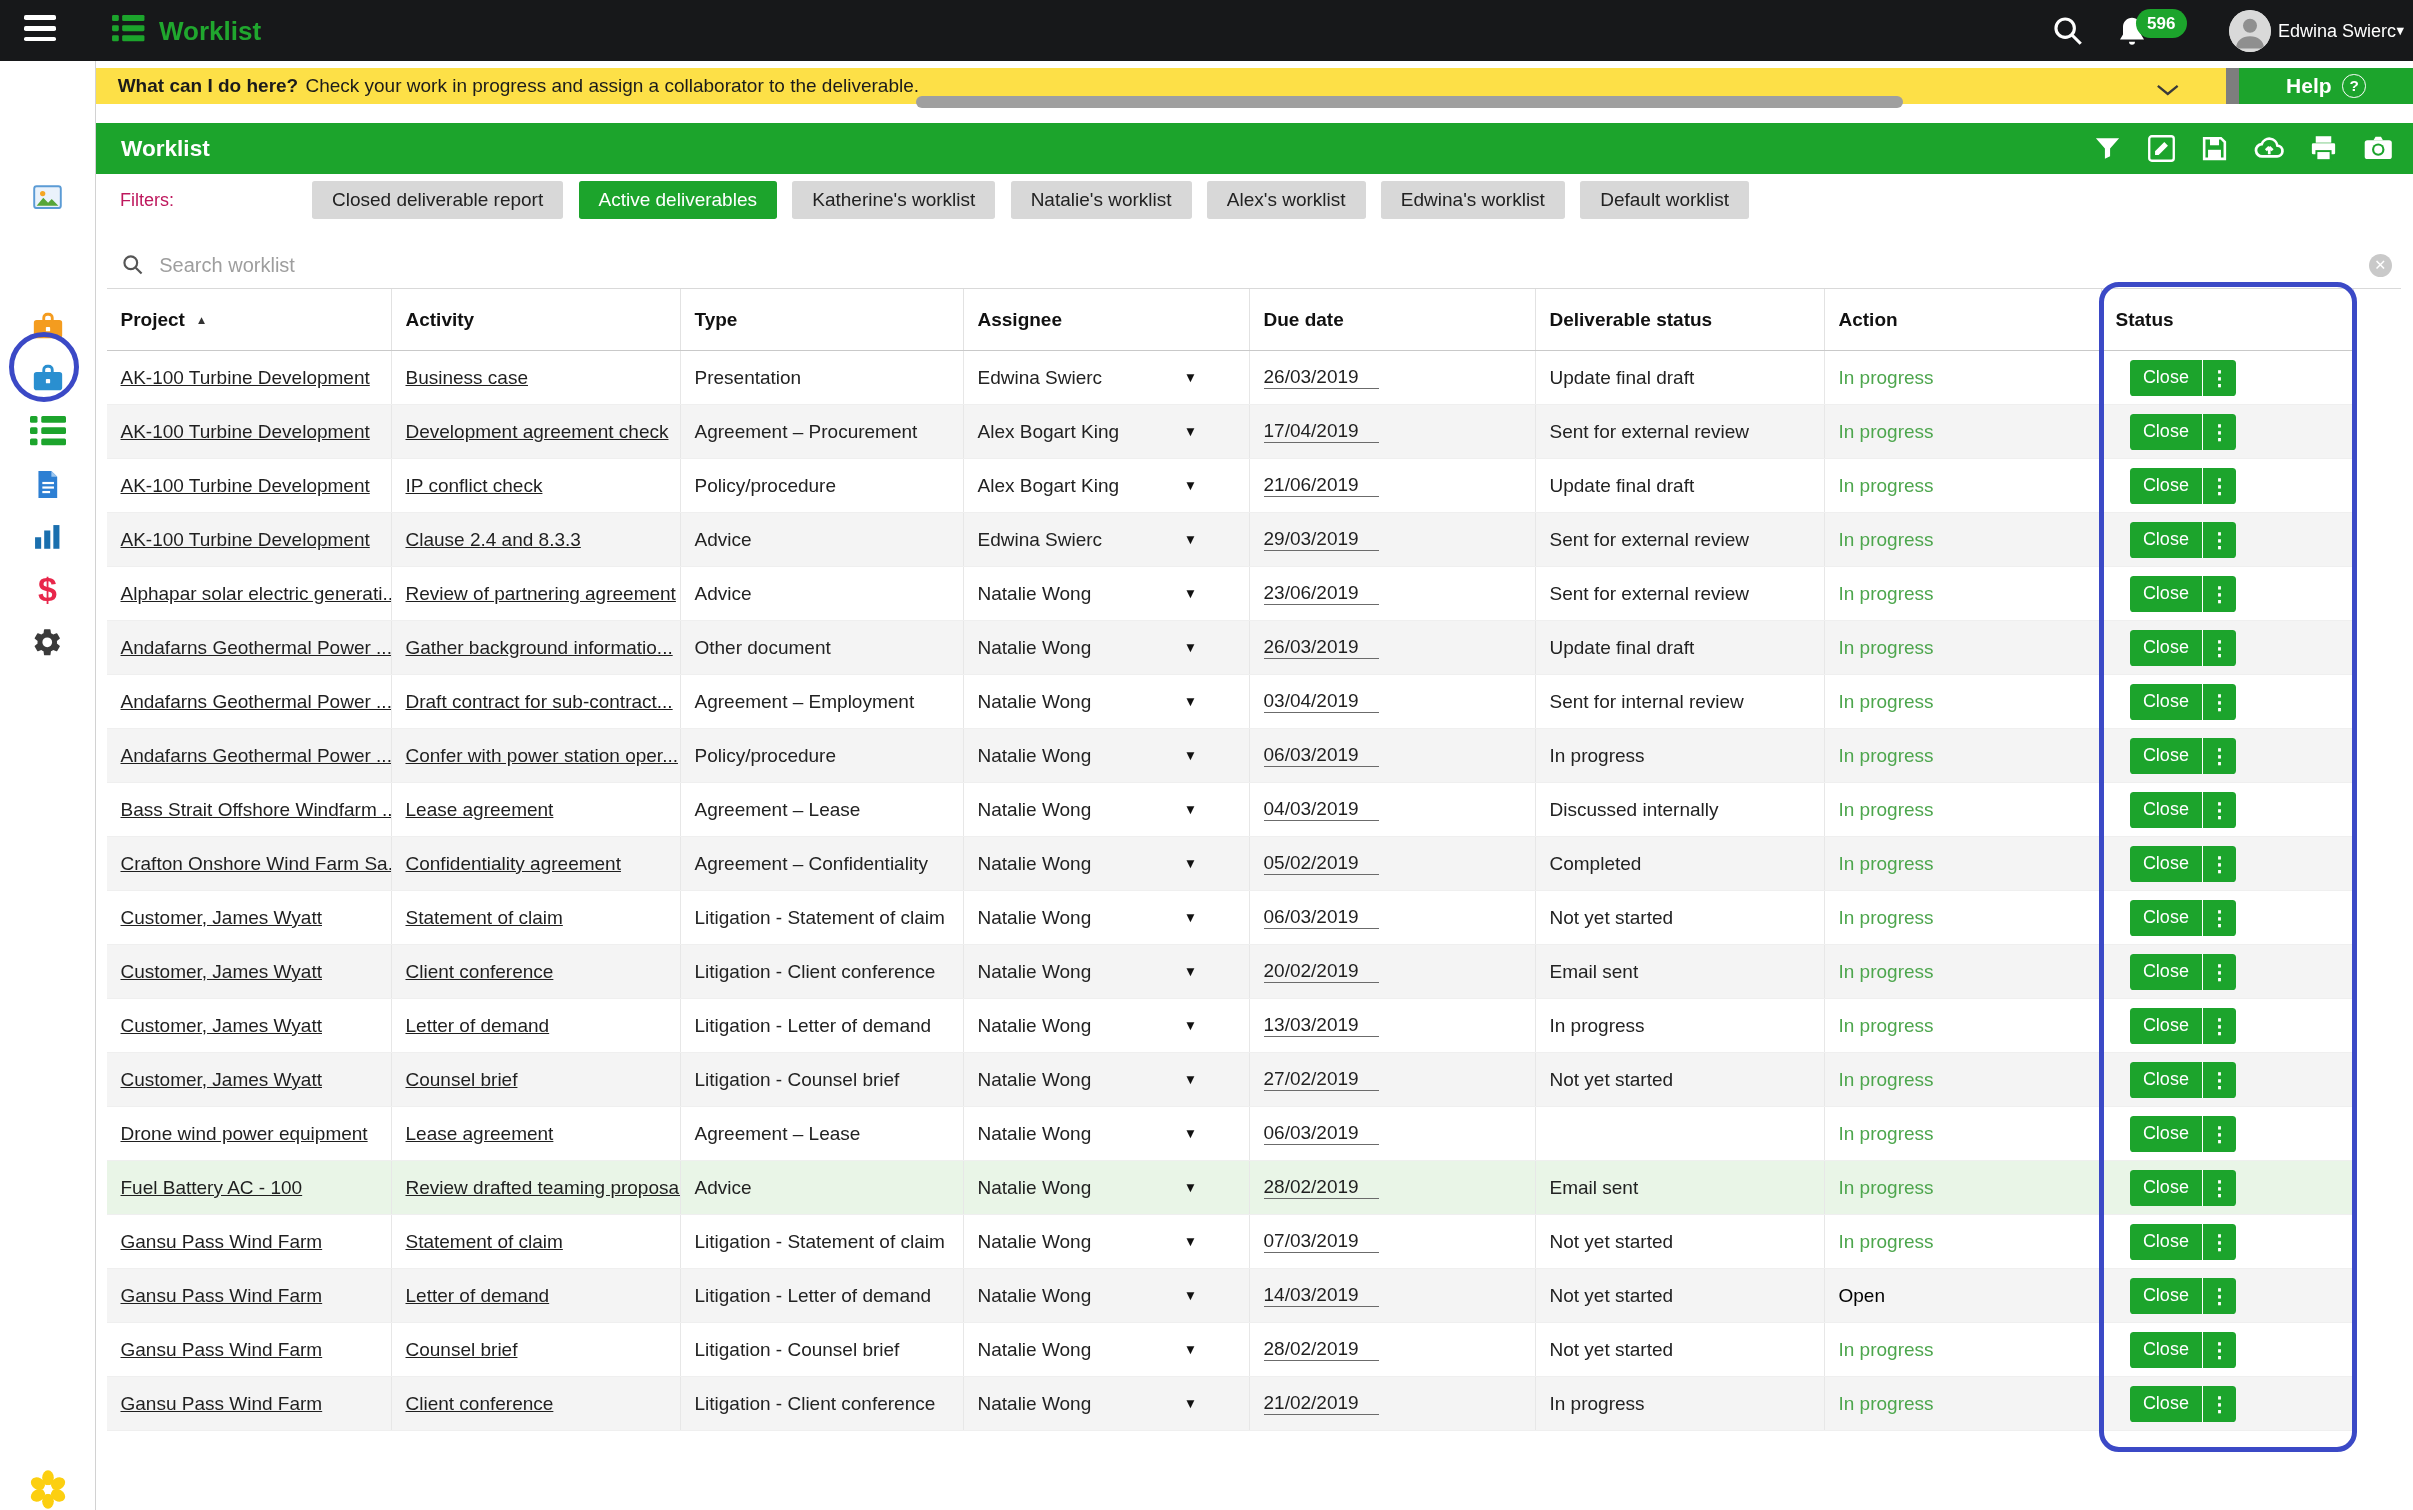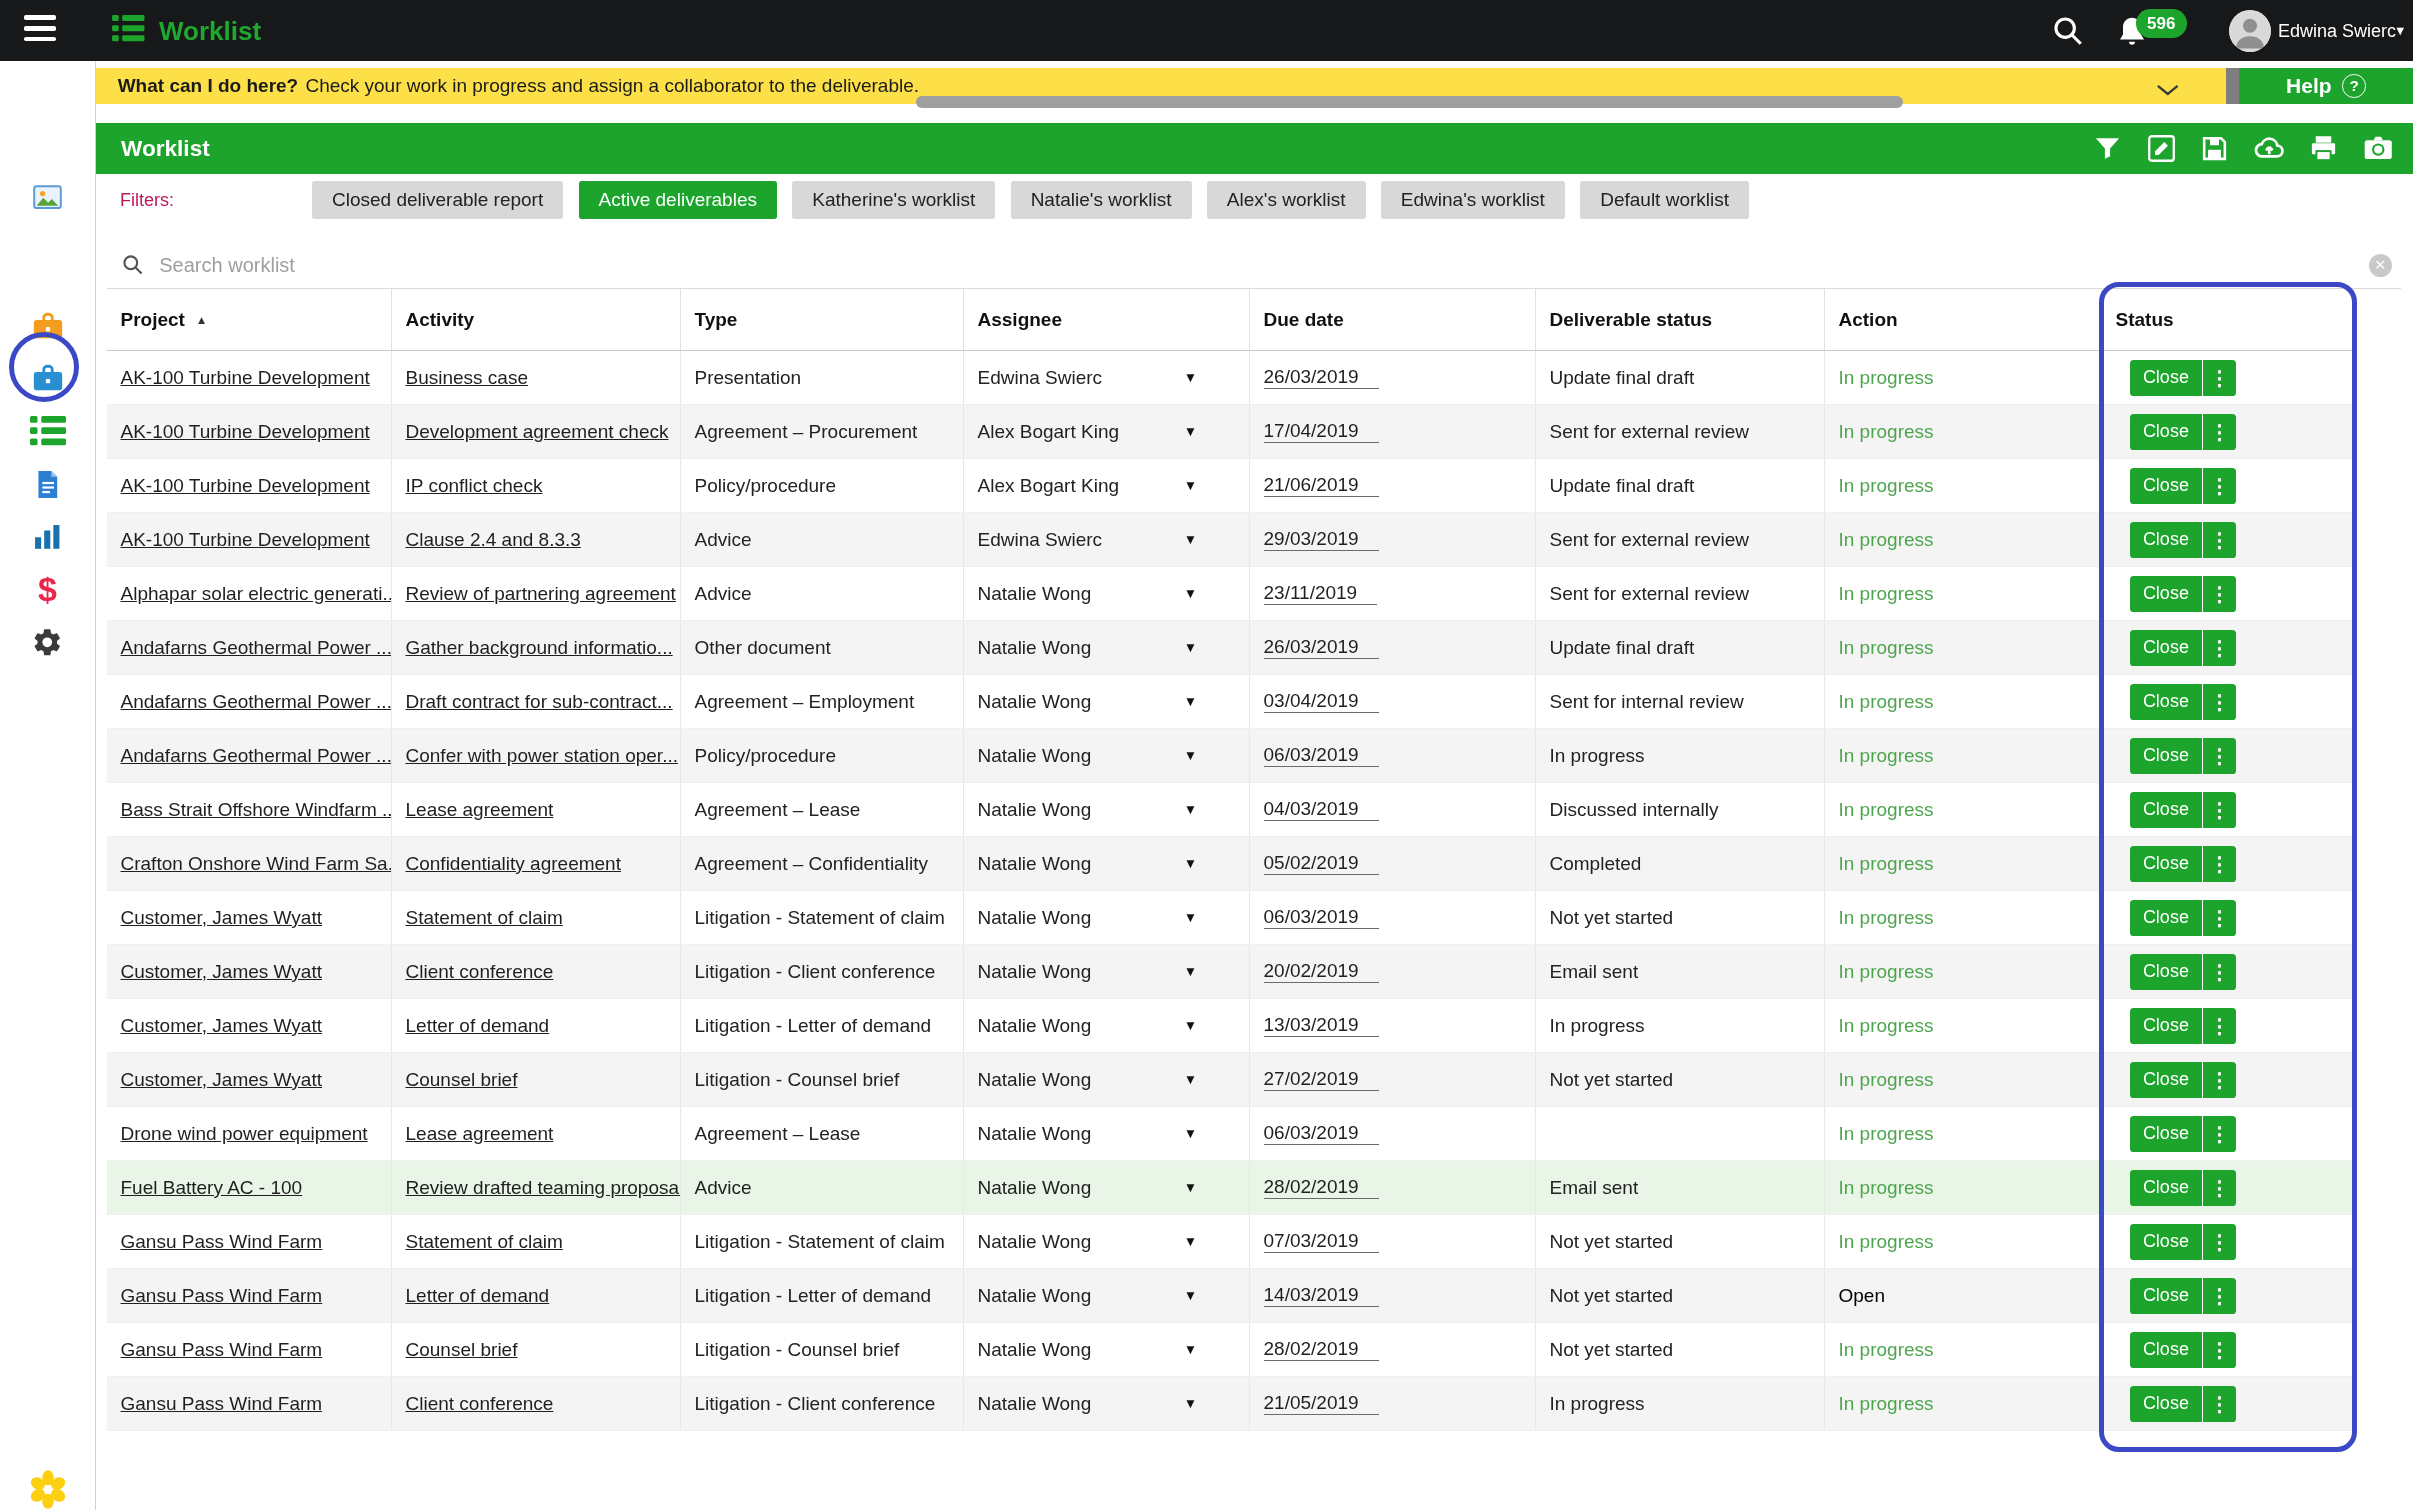--- a/index.html
+++ b/index.html
@@ -449,21 +449,21 @@
           <a>Review of partnering agreement</a>
         </div>
     <div class="td">
           <span>Advice</span>
         </div>
     <div class="td td-assignee">
       <span>Natalie Wong</span>
       <span class="row-caret">▼</span>
     </div>
     <div class="td">
-          <a class="due">23/11/2019</a>
+          <a class="due">23/06/2019</a>
         </div>
     <div class="td">
           <span>Sent for external review</span>
         </div>
     <div class="td">
           <span style="color: rgb(77, 166, 77);">In progress</span>
         </div>
     <div class="td">
       <div class="action-group">
         <button class="close-btn">Close</button>
@@ -899,21 +899,21 @@
           <a>Client conference</a>
         </div>
     <div class="td">
           <span>Litigation - Client conference</span>
         </div>
     <div class="td td-assignee">
       <span>Natalie Wong</span>
       <span class="row-caret">▼</span>
     </div>
     <div class="td">
-          <a class="due">21/05/2019</a>
+          <a class="due">21/02/2019</a>
         </div>
     <div class="td">
           <span>In progress</span>
         </div>
     <div class="td">
           <span style="color: rgb(77, 166, 77);">In progress</span>
         </div>
     <div class="td">
       <div class="action-group">
         <button class="close-btn">Close</button>

